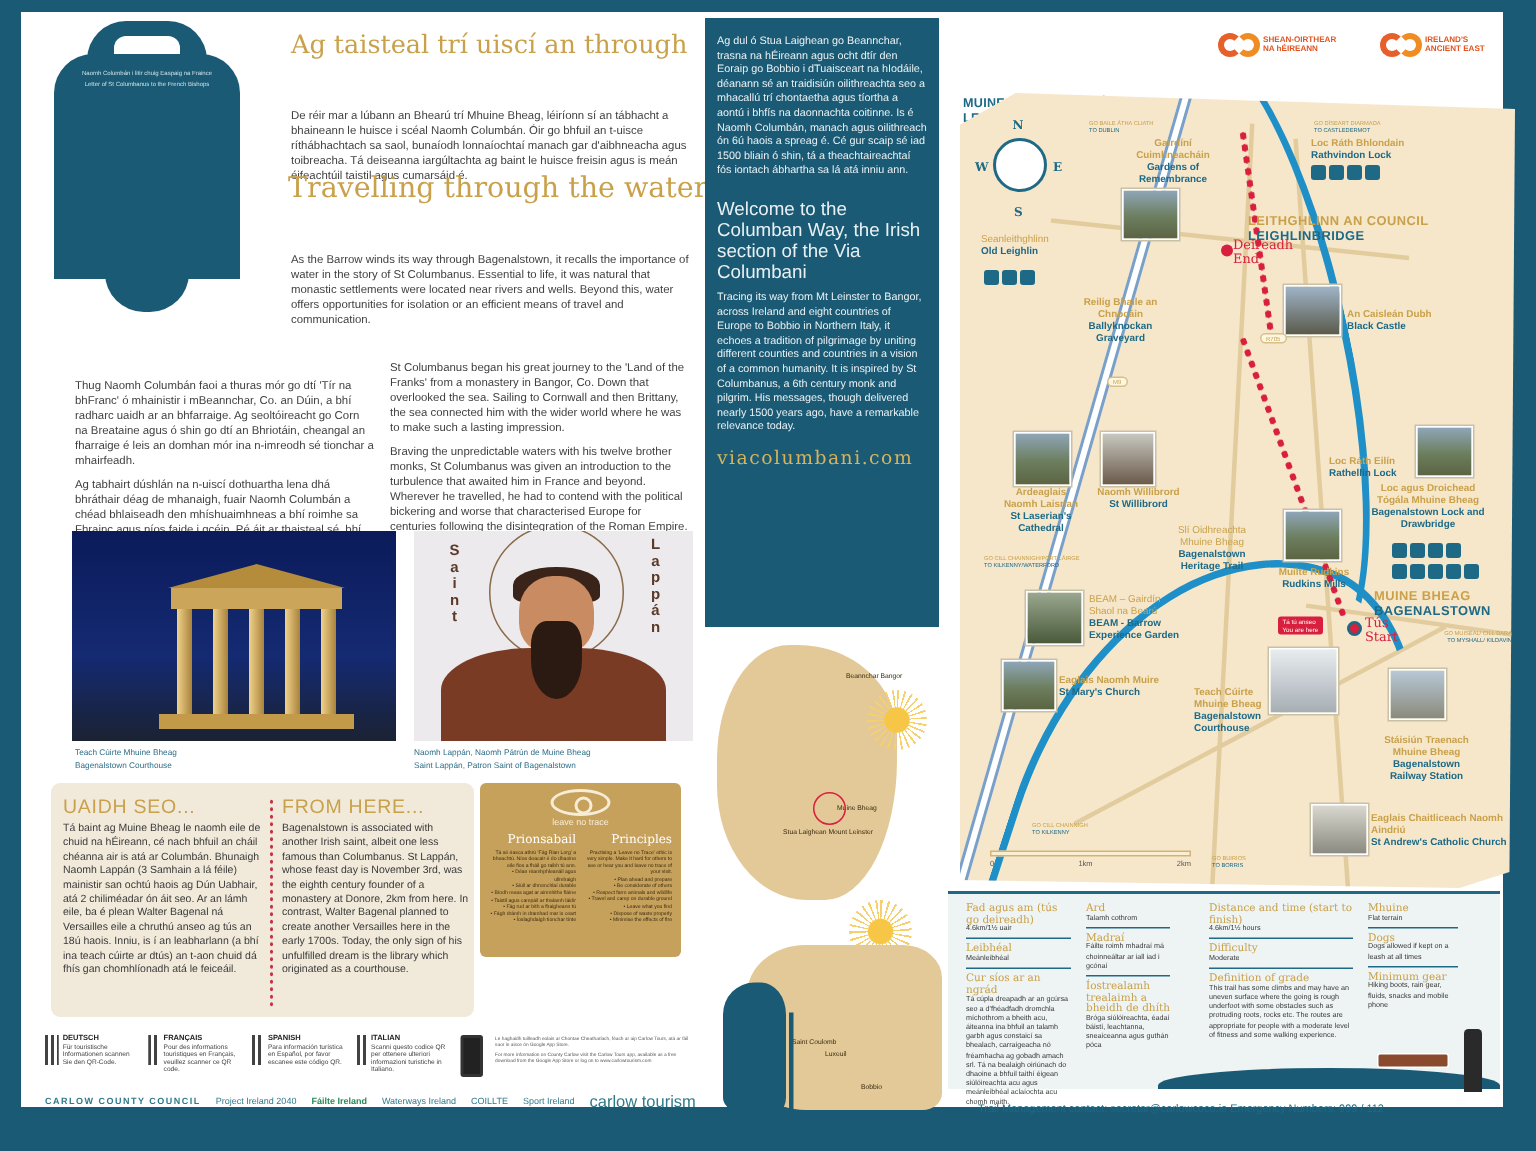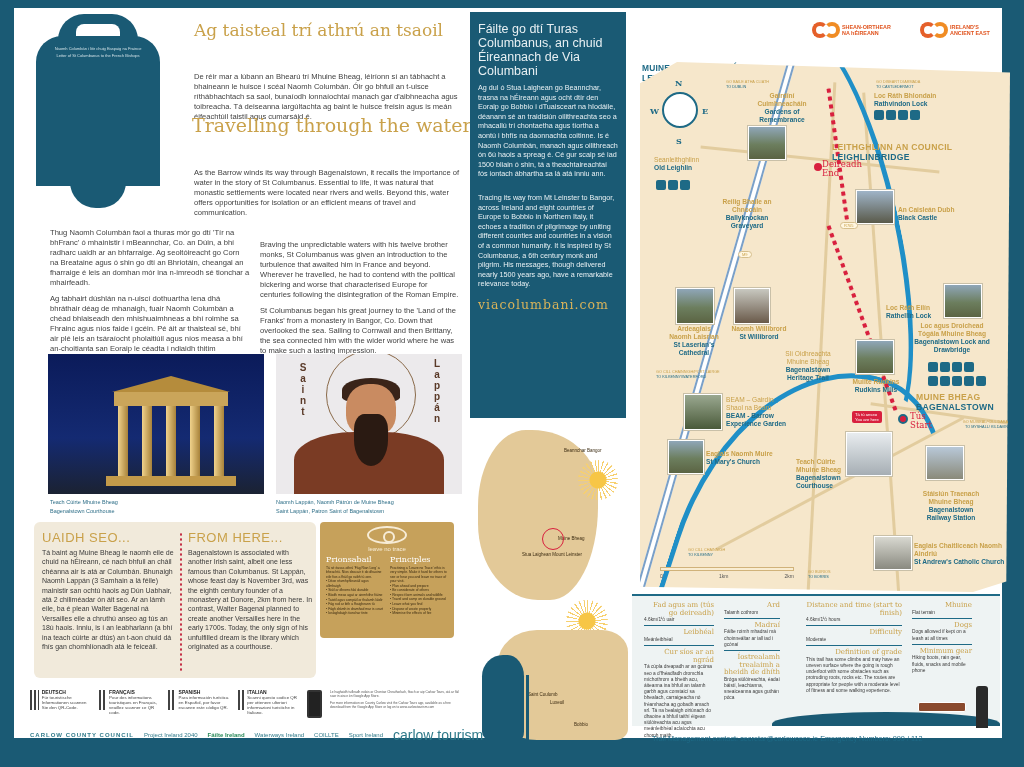--- a/index.html
+++ b/index.html
@@ -20,21 +20,21 @@
   .bell .q { font-family: "DejaVu Serif", serif; font-size: 8.4px; line-height: 10px; }
 
   .h-gold { font-family: "DejaVu Serif", serif; color: #c9a14a; font-size: 17px; font-weight: normal; }
   .body-txt { font-size: 7.6px; line-height: 10px; color: #3f3f3f; margin-top: 28px; }
 
   .ga-title { position: absolute; left: 194px; top: 20px; }
   .ga-body { position: absolute; left: 194px; top: 44px; width: 270px; }
   .en-title { position: absolute; left: 192px; top: 114px; font-size: 19px; }
   .en-body { position: absolute; left: 194px; top: 140px; width: 270px; }
 
-  .col-l { position: absolute; left: 50px; top: 200px; width: 200px; }
+  .col-l { position: absolute; left: 50px; top: 224px; width: 200px; }
   .col-r { position: absolute; left: 260px; top: 212px; width: 200px; }
   .col-l p, .col-r p { margin-bottom: 6px; }
 
   .photo1 { position: absolute; left: 48px; top: 354px; width: 216px; height: 140px; background: linear-gradient(180deg, #0b1b5a 0%, #142a72 60%, #1b2232 100%); overflow: hidden; }
   .temple { position: absolute; left: 64px; top: 22px; width: 118px; height: 110px; }
   .temple .roof { position: absolute; left: 0; top: 0; width: 0; height: 0; border-left: 59px solid transparent; border-right: 59px solid transparent; border-bottom: 16px solid #b58c3c; }
   .temple .ent { position: absolute; left: 2px; top: 16px; width: 114px; height: 14px; background: #caa55a; }
   .temple .col { position: absolute; top: 30px; width: 10px; height: 72px; background: linear-gradient(90deg,#f0d28c,#a8823a); }
   .temple .base { position: absolute; left: -6px; top: 100px; width: 130px; height: 10px; background: #c39a4a; }
   .caption { font-size: 5.5px; line-height: 9px; color: #2f6f88; }
@@ -51,21 +51,21 @@
   .uaidh-box { position: absolute; left: 34px; top: 522px; width: 282px; height: 156px; background: #f1eadb; border-radius: 6px; }
   .uaidh-col { position: absolute; top: 8px; width: 134px; }
   .uaidh-col h3 { font-size: 13px; font-weight: normal; color: #c9a14a; margin-bottom: 3px; letter-spacing: 0.5px; }
   .uaidh-col p { font-size: 7px; line-height: 9.4px; color: #3a3a3a; }
   .dotdiv { position: absolute; left: 146px; top: 10px; width: 2px; height: 140px; background-image: radial-gradient(circle, #c43046 1px, transparent 1.3px); background-size: 2px 5px; }
 
   .lnt { position: absolute; left: 320px; top: 522px; width: 134px; height: 116px; background: #c6a15b; border-radius: 4px; padding: 4px 6px; color: #fff; }
   .lnt .swirl { width: 40px; height: 18px; margin: 0 auto; border: 2px solid #f7ecd6; border-radius: 50%; position: relative; }
   .lnt .swirl::after { content: ""; position: absolute; left: 14px; top: 3px; width: 8px; height: 8px; border: 2px solid #f7ecd6; border-radius: 50%; }
   .lnt .lnt-t { text-align: center; font-size: 6px; color: #f7ecd6; margin: 2px 0 3px; }
-  .lnt .cols { display: flex; gap: 6px; }
+  .lnt .cols { display: flex; gap: 6px; text-align: right; }
   .lnt .cols > div { flex: 1; }
   .lnt h4 { font-family: "DejaVu Serif", serif; font-size: 8px; font-weight: normal; color: #fff; margin-bottom: 2px; }
   .lnt .mini { font-size: 3.4px; line-height: 4.4px; color: #3a2a10; }
   .lnt ul { list-style: none; }
   .lnt li { font-size: 3.4px; line-height: 4.6px; color: #3a2a10; }
   .lnt li::before { content: "• "; }
 
   .qr-row { position: absolute; left: 30px; top: 690px; width: 430px; height: 30px; display: flex; gap: 8px; }
   .qr { display: flex; gap: 3px; width: 66px; }
   .qr .code { width: 20px; height: 20px; background:
@@ -119,21 +119,21 @@
   .svc i { display: block; width: 10px; height: 10px; background: #1e6a86; border-radius: 2px; }
   .youarehere { position: absolute; left: 852px; top: 411px; background: #d8203e; color: #fff; font-size: 4.2px; line-height: 5px; padding: 1px 3px; border-radius: 2px; }
   .start { position: absolute; font-family: "DejaVu Serif", serif; color: #d8203e; font-size: 8.6px; line-height: 8.6px; }
   .route-num { position: absolute; font-size: 4px; color: #c9a14a; border: 1px solid #d6bf8c; border-radius: 6px; padding: 0 3px; background: #fff6e0; }
   .scale { position: absolute; left: 660px; top: 567px; width: 134px; }
   .scale .bar { height: 4px; border: 1px solid #d0b27a; background: #f9edd2; }
   .scale .nums { display: flex; justify-content: space-between; font-size: 5px; color: #555; margin-top: 2px; }
 
   .info { position: absolute; left: 632px; top: 594px; width: 368px; height: 132px; background: #eef3f3; border-top: 2px solid #1e6a86; }
   .info .cell { position: absolute; }
-  .info h5 { font-family: "DejaVu Serif", serif; font-size: 7px; line-height: 7.6px; color: #c9a14a; font-weight: normal; text-align: right; }
+  .info h5 { font-family: "DejaVu Serif", serif; font-size: 7px; line-height: 7.6px; color: #c9a14a; font-weight: normal; }
   .info .v { font-size: 4.8px; line-height: 6.2px; color: #3a3a3a; padding-bottom: 2px; border-bottom: 1px solid #1e6a86; margin-bottom: 3px; }
   .info .v.nb { border-bottom: none; }
   .info .hill { position: absolute; left: 140px; bottom: 0; width: 228px; height: 14px; background: #1a5a74; border-radius: 60% 60% 0 0 / 100% 100% 0 0; }
   .info .post { position: absolute; left: 344px; top: 90px; width: 12px; height: 42px; background: #2a2a2a; border-radius: 3px 3px 0 0; }
   .info .sign { position: absolute; left: 286px; top: 106px; width: 48px; height: 10px; background: #8a4a2e; border-radius: 2px; border: 1px solid #fff; }
   .contact { position: absolute; left: 652px; top: 733px; font-size: 7.3px; line-height: 11px; color: #1e6a86; }
 </style>
 </head>
 <body>
 
@@ -144,32 +144,32 @@
 
 <div class="bell">
   <div class="cap"></div>
   <div class="body">
     <div class="tiny">Naomh Columbán i litir chuig Easpaig na Fraince</div>
     <div class="tiny">Letter of St Columbanus to the French Bishops</div>
   </div>
   <div class="clapper"></div>
 </div>
 
-<h1 class="h-gold ga-title">Ag taisteal trí athrú an tsaoil</h1>
+<h1 class="h-gold ga-title">Ag taisteal trí uiscí an through</h1>
 <p class="body-txt ga-body">De réir mar a lúbann an Bhearú trí Mhuine Bheag, léiríonn sí an tábhacht a bhaineann le huisce i scéal Naomh Columbán. Óir go bhfuil an t-uisce ríthábhachtach sa saol, bunaíodh lonnaíochtaí manach gar d'aibhneacha agus toibreacha. Tá deiseanna iargúltachta ag baint le huisce freisin agus is meán éifeachtúil taistil agus cumarsáid é.</p>
 <h1 class="h-gold en-title">Travelling through the waters of life</h1>
 <p class="body-txt en-body">As the Barrow winds its way through Bagenalstown, it recalls the importance of water in the story of St Columbanus. Essential to life, it was natural that monastic settlements were located near rivers and wells. Beyond this, water offers opportunities for isolation or an efficient means of travel and communication.</p>
 
 <div class="col-l body-txt">
   <p>Thug Naomh Columbán faoi a thuras mór go dtí 'Tír na bhFranc' ó mhainistir i mBeannchar, Co. an Dúin, a bhí radharc uaidh ar an bhfarraige. Ag seoltóireacht go Corn na Breataine agus ó shin go dtí an Bhriotáin, cheangal an fharraige é leis an domhan mór ina n-imreodh sé tionchar a mhairfeadh.</p>
   <p>Ag tabhairt dúshlán na n-uiscí dothuartha lena dhá bhráthair déag de mhanaigh, fuair Naomh Columbán a chéad bhlaiseadh den mhíshuaimhneas a bhí roimhe sa Fhrainc agus níos faide i gcéin. Pé áit ar thaisteal sé, bhí air plé leis an tsáraíocht pholaitiúil agus níos measa a bhí an-choitianta san Eoraip le céadta i ndiaidh thitim Impireacht na Róimhe.</p>
 </div>
 <div class="col-r body-txt">
+  <p>St Columbanus began his great journey to the 'Land of the Franks' from a monastery in Bangor, Co. Down that overlooked the sea. Sailing to Cornwall and then Brittany, the sea connected him with the wider world where he was to make such a lasting impression.</p>
   <p>Braving the unpredictable waters with his twelve brother monks, St Columbanus was given an introduction to the turbulence that awaited him in France and beyond. Wherever he travelled, he had to contend with the political bickering and worse that characterised Europe for centuries following the disintegration of the Roman Empire.</p>
-  <p>St Columbanus began his great journey to the 'Land of the Franks' from a monastery in Bangor, Co. Down that overlooked the sea. Sailing to Cornwall and then Brittany, the sea connected him with the wider world where he was to make such a lasting impression.</p>
 </div>
 
 <div class="photo1">
   <div class="temple">
     <div class="roof"></div>
       <div class="ent"></div>
     <div class="col" style="left:6px"></div>
       <div class="col" style="left:30px"></div>
     <div class="col" style="left:54px"></div>
       <div class="col" style="left:78px"></div>
@@ -277,27 +277,27 @@
     <div style="margin-top:3px">For more information on County Carlow visit the Carlow Tours app, available as a free download from the Google App Store or log on to www.carlowtourism.com</div>
   </div>
 </div>
 <div class="logos">
   <span style="font-weight:bold;letter-spacing:1px">CARLOW COUNTY COUNCIL</span>
   <span>Project Ireland 2040</span>
   <span style="color:#2a8a5a;font-weight:bold">Fáilte Ireland</span>
   <span>Waterways Ireland</span>
   <span>COILLTE</span>
   <span>Sport Ireland</span>
-  <span style="font-size:14px">carlow tourism</span>
+  <span style="font-size:11px">carlow tourism</span>
 </div>
 
 <div class="mid-box">
-  <h2>Fáilte go dtí Turas Columbanus, an chuid Éireannach de Via Columbani</h2>
   <p>Ag dul ó Stua Laighean go Beannchar, trasna na hÉireann agus ocht dtír den Eoraip go Bobbio i dTuaisceart na hIodáile, déanann sé an traidisiún oilithreachta seo a mhacallú trí chontaetha agus tíortha a aontú i bhfís na daonnachta coitinne. Is é Naomh Columbán, manach agus oilithreach ón 6ú haois a spreag é. Cé gur scaip sé iad 1500 bliain ó shin, tá a theachtaireachtaí fós iontach ábhartha sa lá atá inniu ann.</p>
   <div class="gap"></div>
+  <h2>Welcome to the Columban Way, the Irish section of the Via Columbani</h2>
   <p>Tracing its way from Mt Leinster to Bangor, across Ireland and eight countries of Europe to Bobbio in Northern Italy, it echoes a tradition of pilgrimage by uniting different counties and countries in a vision of a common humanity. It is inspired by St Columbanus, a 6th century monk and pilgrim. His messages, though delivered nearly 1500 years ago, have a remarkable relevance today.</p>
   <div class="viacol">viacolumbani.com</div>
 </div>
 
 <div class="mini-map">
   <div class="ireland"></div>
   <div class="route" style="left:86px;top:18px">Beannchar Bangor</div>
   <div class="route" style="left:44px;top:122px">Stua Laighean Mount Leinster</div>
   <div class="route" style="left:80px;top:106px">Muine Bheag</div>
   <div style="position:absolute;left:64px;top:98px;width:22px;height:22px;border:1.5px solid #d8203e;border-radius:50%"></div>

